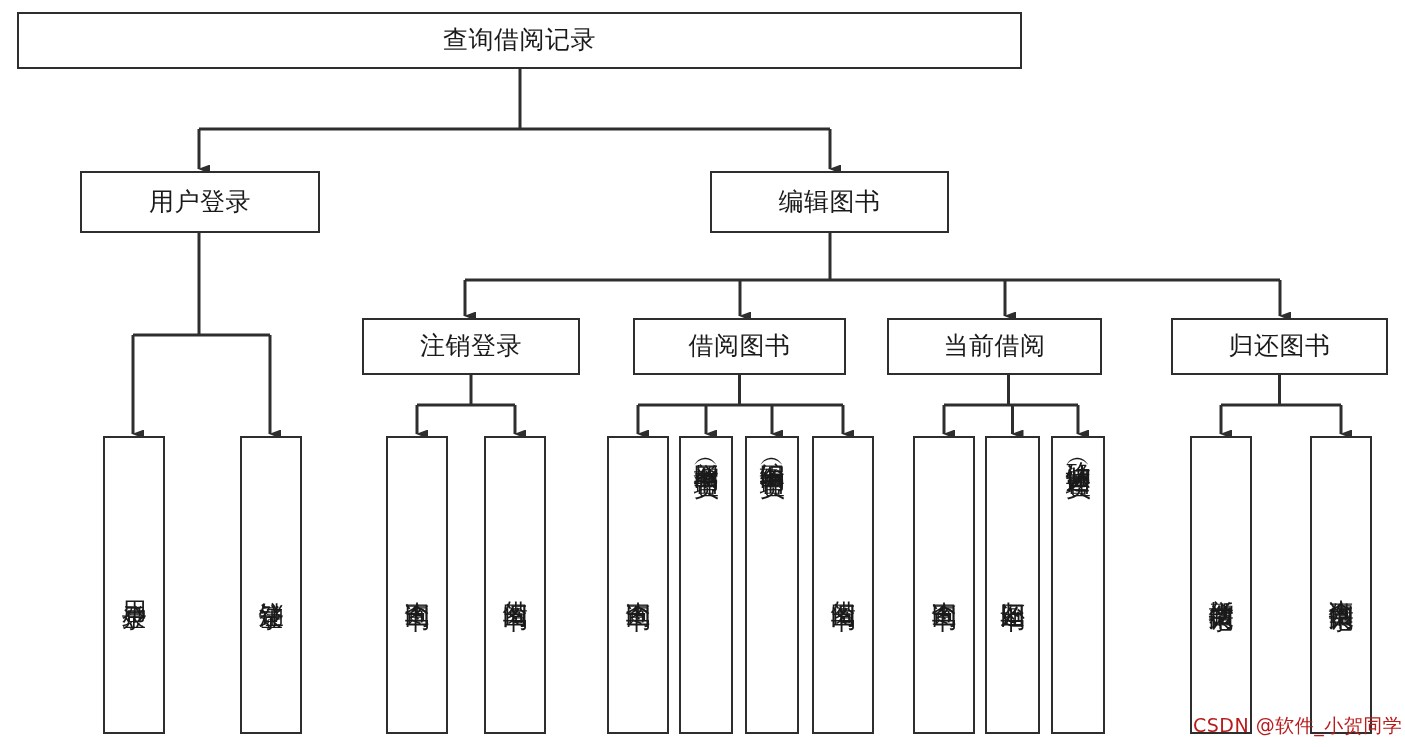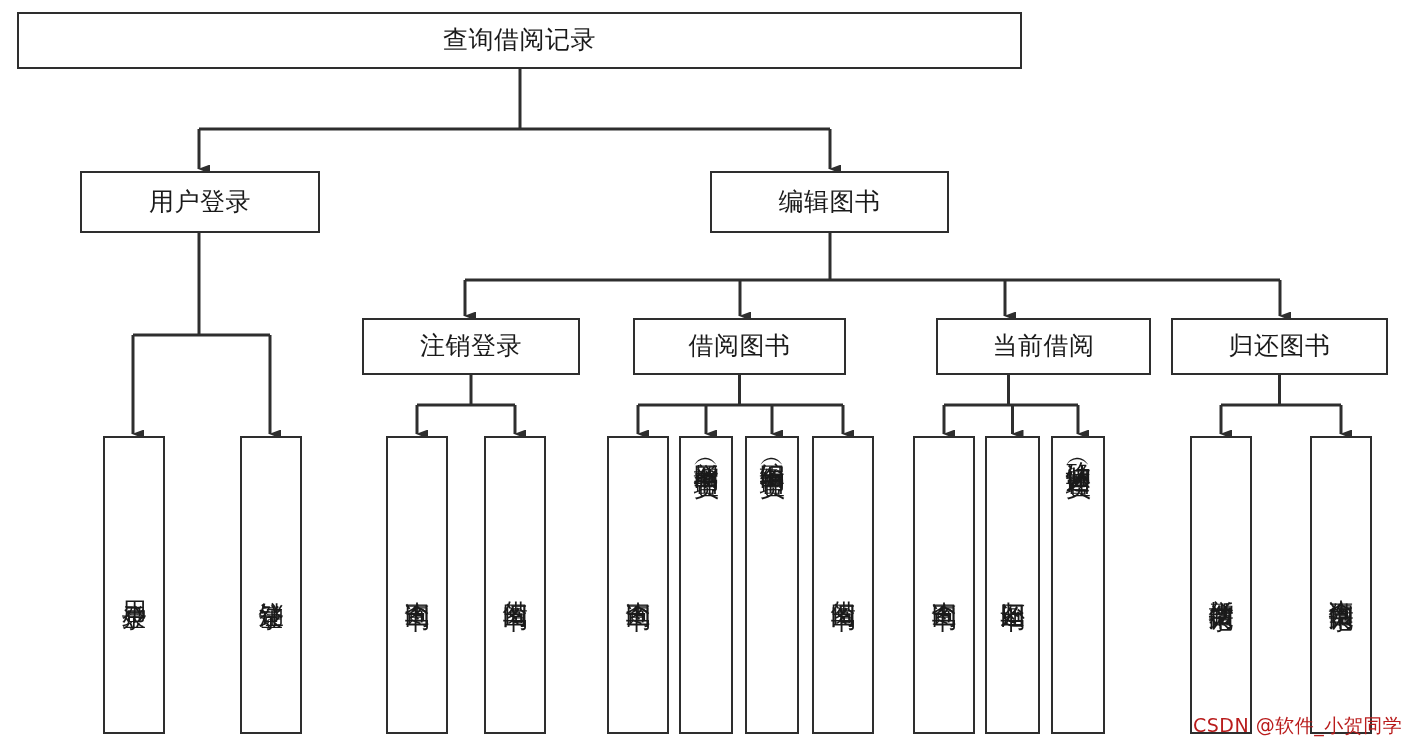--- a/index.html
+++ b/index.html
@@ -127,21 +127,21 @@
   <div class="node-box" style="left: 710px; top: 171px; width: 239px; height: 62px;">
     <span class="node-label">编辑图书</span>
   </div>
 
   <div class="node-box" style="left: 362px; top: 318px; width: 218px; height: 57px;">
     <span class="node-label">注销登录</span>
   </div>
   <div class="node-box" style="left: 633px; top: 318px; width: 213px; height: 57px;">
     <span class="node-label">借阅图书</span>
   </div>
-  <div class="node-box" style="left: 936px; top: 318px; width: 215px; height: 57px;">
+  <div class="node-box" style="left: 887px; top: 318px; width: 215px; height: 57px;">
     <span class="node-label">当前借阅</span>
   </div>
   <div class="node-box" style="left: 1171px; top: 318px; width: 217px; height: 57px;">
     <span class="node-label">归还图书</span>
   </div>
 
   <div class="node-box leaf" style="left: 103px; top: 436px; width: 62px; height: 298px;">
     <span class="node-label">用户登录</span>
   </div>
   <div class="node-box leaf" style="left: 240px; top: 436px; width: 62px; height: 298px;">

